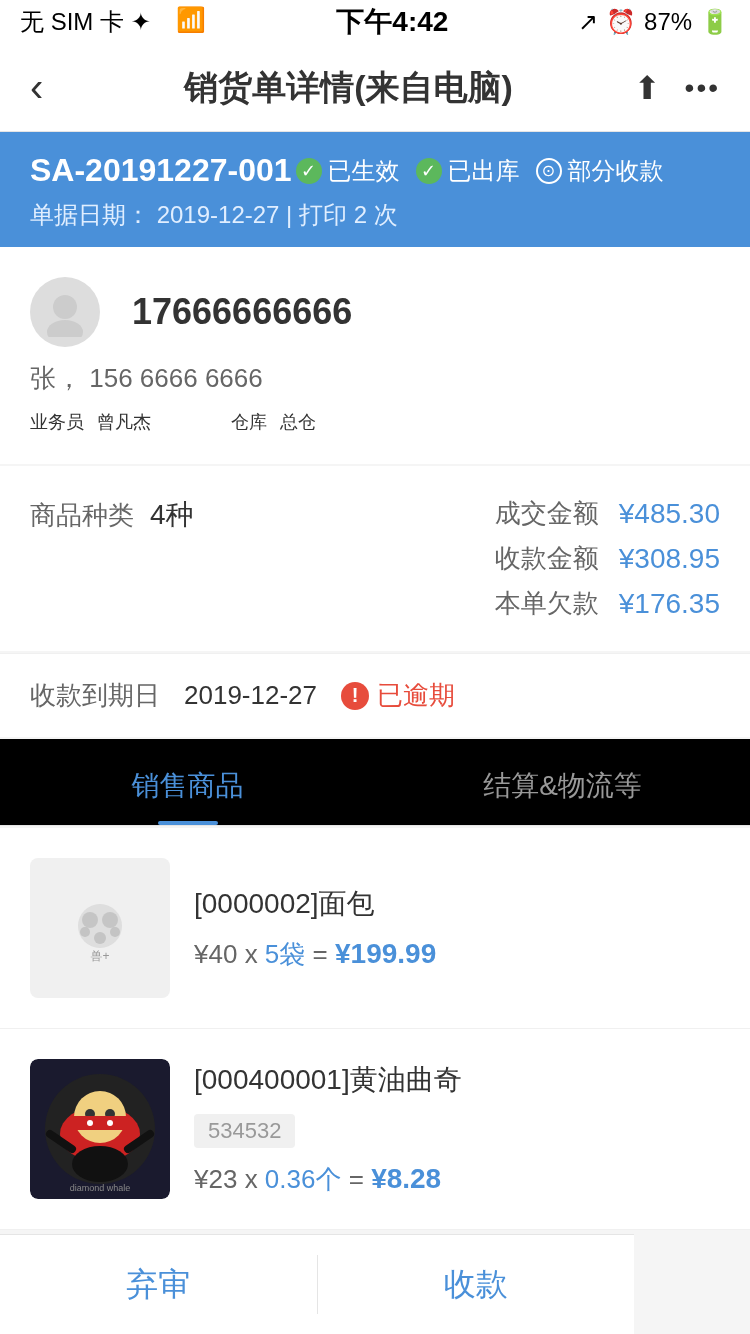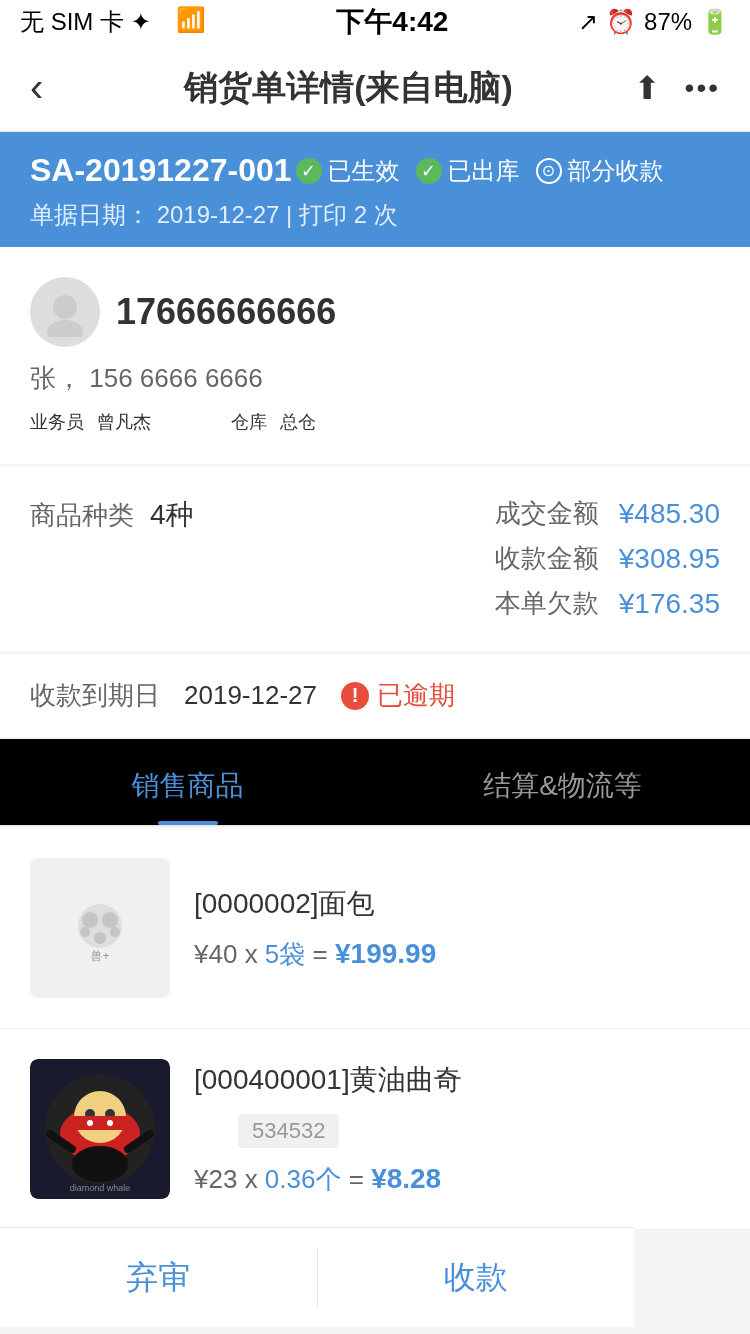--- a/index.html
+++ b/index.html
@@ -103,21 +103,21 @@
 
     
     .customer-section {
       background: #fff;
       padding: 30px;
       margin-bottom: 2px;
     }
     .customer-top {
       display: flex;
       align-items: center;
-      gap: 16px;
+      gap: 32px;
       margin-bottom: 14px;
     }
     .avatar {
       width: 70px;
       height: 70px;
       border-radius: 50%;
       background: #ddd;
       display: flex;
       align-items: center;
       justify-content: center;
@@ -276,33 +276,32 @@
       color: #333;
       font-weight: 500;
     }
     .product-batch {
       display: inline-block;
       background: #f0f0f0;
       color: #999;
       font-size: 22px;
       padding: 4px 14px;
       border-radius: 4px;
-      margin-left: 44px;
     }
     .product-price {
       font-size: 26px;
       color: #666;
     }
     .product-price .qty { color: #4a90d9; }
     .product-price .total { color: #4a90d9; font-size: 28px; font-weight: 600; }
 
     
     .bottom-bar {
       position: fixed;
-      bottom: 7px;
+      bottom: 0;
       left: 0;
       width: 634px;
       height: 100px;
       background: #fff;
       border-top: 1px solid #e5e5e5;
       display: flex;
     }
     .bottom-btn {
       flex: 1;
       display: flex;

